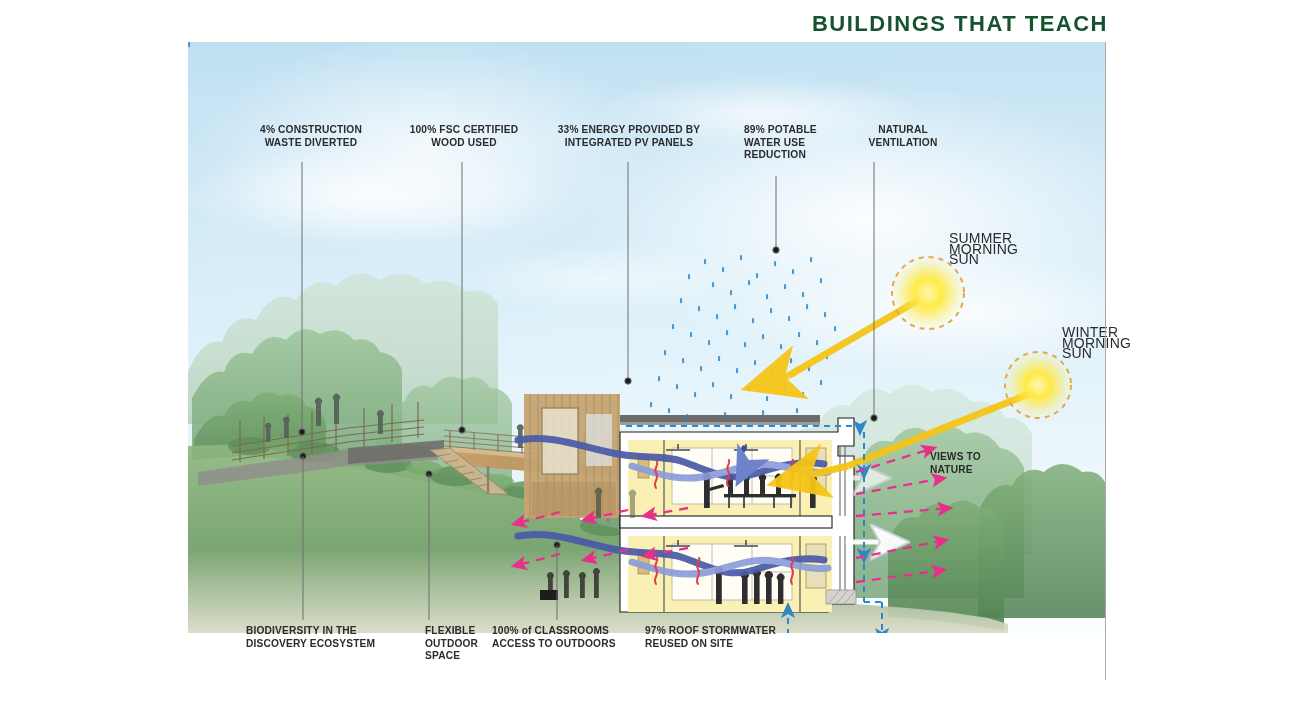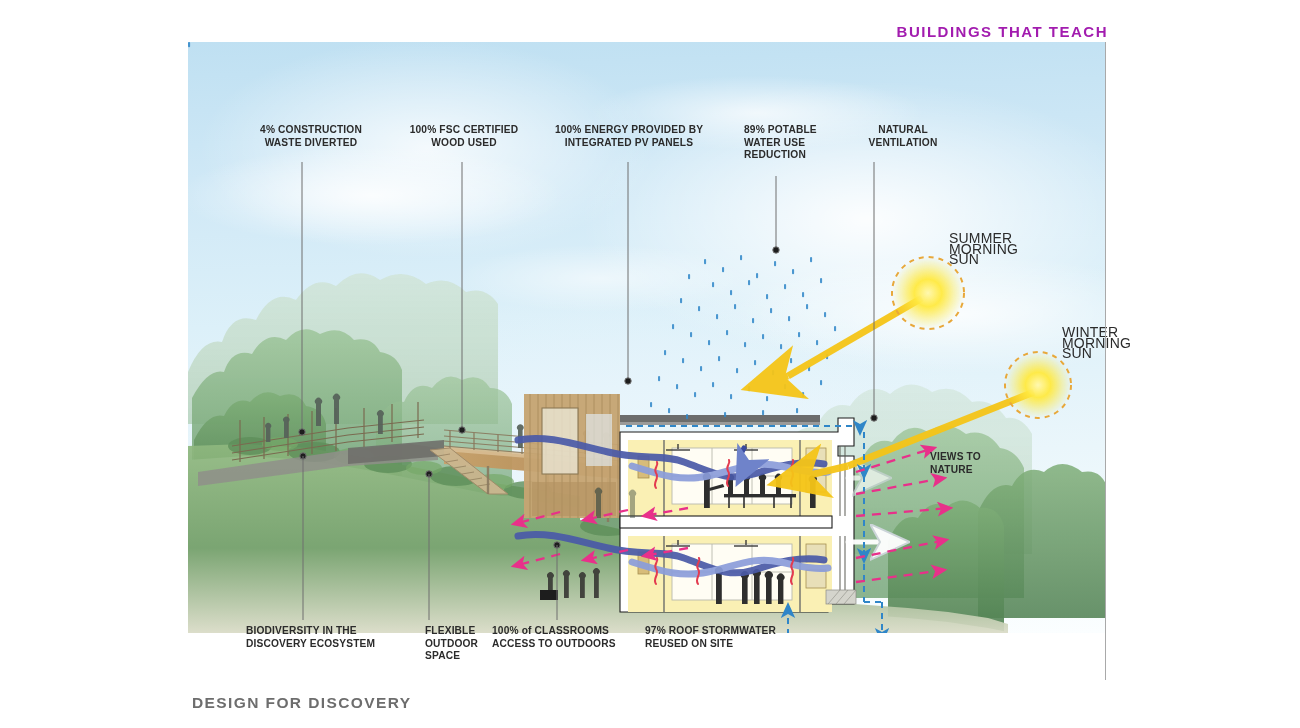--- a/index.html
+++ b/index.html
@@ -15,25 +15,25 @@
     position: relative;
     width: 1300px;
     height: 728px;
     background: #ffffff;
   }
 
   
   .hdr-title {
     position: absolute;
     right: 192px;
-    top: 23px;
-    font-size: 15px;
+    top: 11px;
+    font-size: 22px;
     font-weight: bold;
     letter-spacing: 1.5px;
-    color: #a21caf;
+    color: #14532d;
     white-space: nowrap;
   }
   .ftr-title {
     position: absolute;
     left: 192px;
     top: 694px;
     font-size: 15.5px;
     font-weight: bold;
     letter-spacing: 1.4px;
     color: #6d6d6d;
@@ -611,21 +611,21 @@
           <path d="M594,609 L670,609" stroke="#6f6f6f" stroke-width="1.4"></path>
         </g>
       </g>
     </svg>
   </div>
 
   <div class="lbl c" style="left:236px; top:124px; width:150px;">4% CONSTRUCTION
 WASTE DIVERTED</div>
   <div class="lbl c" style="left:390px; top:124px; width:148px;">100% FSC CERTIFIED
 WOOD USED</div>
-  <div class="lbl c" style="left:536px; top:124px; width:186px;">100% ENERGY PROVIDED BY
+  <div class="lbl c" style="left:536px; top:124px; width:186px;">33% ENERGY PROVIDED BY
 INTEGRATED PV PANELS</div>
   <div class="lbl l" style="left:744px; top:124px; width:92px;">89%  POTABLE
 WATER USE
 REDUCTION</div>
   <div class="lbl l" style="left:855px; top:124px; width:96px;text-align:center;">NATURAL
 VENTILATION</div>
 
   <div class="lbl l" style="left:246px; top:625px; width:148px;">BIODIVERSITY IN THE
 DISCOVERY ECOSYSTEM</div>
   <div class="lbl l" style="left:425px; top:625px; width:80px;">FLEXIBLE
@@ -640,14 +640,13 @@
 MORNING
 SUN</div>
   <div class="sunlbl" style="left:1062px; top:327px; width:60px;">WINTER
 MORNING
 SUN</div>
   <div class="lbl l" style="left:930px; top:451px; width:80px;">VIEWS TO
 NATURE</div>
 
   <div class="edge-rule"></div>
 
-  <div class="ftr-title">DESIGN FOR DISCOVERY</div>
 </div>
 
 </body></html>

